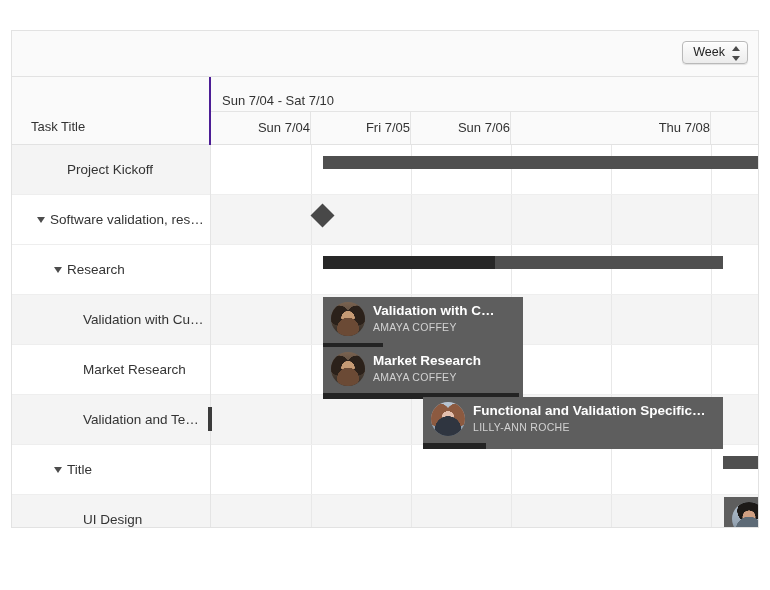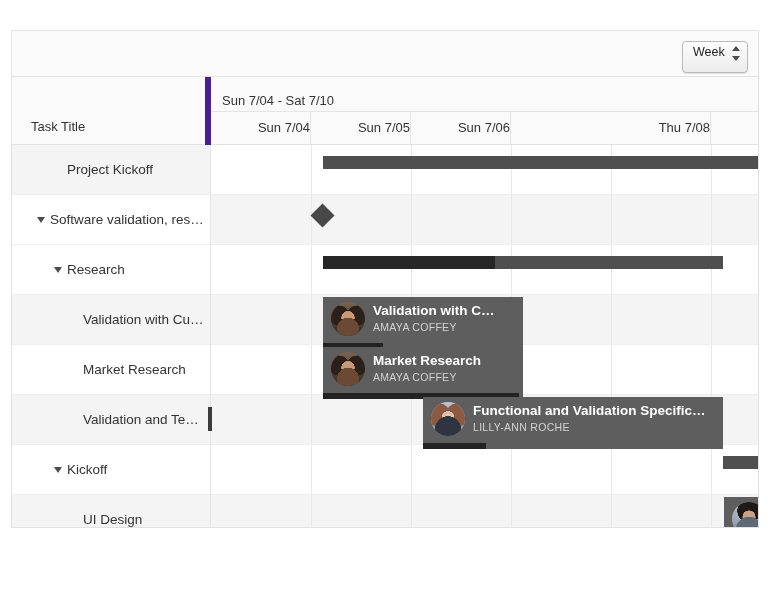--- a/index.html
+++ b/index.html
@@ -28,31 +28,31 @@
   #toolbar {
     position: relative;
     height: 46px;
     background: #fafafa;
     border-bottom: 1px solid #e2e2e2;
   }
   #zoom-select {
     position: absolute;
     right: 10px;
     top: 10px;
-    height: 32px;
+    height: 23px;
     min-width: 66px;
     padding: 0 22px 0 10px;
     background: linear-gradient(to bottom, #fdfdfd 0%, #ececec 100%);
     border: 1px solid #b9b9b9;
     border-radius: 4px;
     box-shadow: 0 1px 1px rgba(0,0,0,.10), inset 0 1px 0 #fff;
     font-size: 12.5px;
     color: #222;
     line-height: 21px;
-    text-align: left;
+    text-align: right;
     cursor: default;
   }
   #zoom-select .stepper {
     position: absolute;
     right: 6px;
     top: 3px;
     width: 9px;
     height: 17px;
   }
   #zoom-select .stepper i {
@@ -70,21 +70,21 @@
     position: relative;
     height: 68px;
     background: #fafafa;
     border-bottom: 1px solid #e2e2e2;
   }
   #header-left {
     position: absolute;
     left: 0; top: 0;
     width: 199px;
     height: 68px;
-    border-right: 6px solid #4c1d95;
+    border-right: 2px solid #4c1d95;
   }
   #task-title-header {
     position: absolute;
     left: 19px;
     bottom: 11px;
     font-size: 13px;
     color: #333;
     white-space: nowrap;
   }
   #header-right {
@@ -327,21 +327,21 @@
   <div id="header">
     <div id="header-left">
       <div id="task-title-header">Task Title</div>
     </div>
     <div id="header-right">
       <div id="week-band">
         <div class="week-cell">Sun 7/04 - Sat 7/10</div>
       </div>
       <div id="day-band">
           <div class="day-cell" style="left: 0px; width: 100px;">Sun 7/04</div>
-          <div class="day-cell" style="left: 100px; width: 100px;">Sun 7/05</div>
+          <div class="day-cell" style="left: 100px; width: 100px;">Fri 7/05</div>
           <div class="day-cell" style="left: 200px; width: 100px;">Sun 7/06</div>
           <div class="day-cell" style="left: 400px; width: 100px;">Thu 7/08</div>
           <div class="day-cell" style="left: 500px; width: 100px;">Fri</div>
         </div>
     </div>
   </div>
 
   <div id="body">
     <div id="body-left">
         <div class="task-row lvl1 alt">
@@ -359,21 +359,21 @@
           <span class="tlabel">Validation with Cu…</span>
         </div>
         <div class="task-row lvl2">
           <span class="tlabel">Market Research</span>
         </div>
         <div class="task-row lvl2 alt">
           <span class="tlabel">Validation and Te…</span>
         </div>
         <div class="task-row lvl1">
           <span class="twisty"></span>
-          <span class="tlabel">Kickoff</span>
+          <span class="tlabel">Title</span>
         </div>
         <div class="task-row lvl2 alt">
           <span class="tlabel">UI Design</span>
         </div>
       </div>
     <div id="body-right">
         <div class="grid-row">
           <div class="vline" style="left: 100px;"></div>
           <div class="vline" style="left: 200px;"></div>
           <div class="vline" style="left: 300px;"></div>

